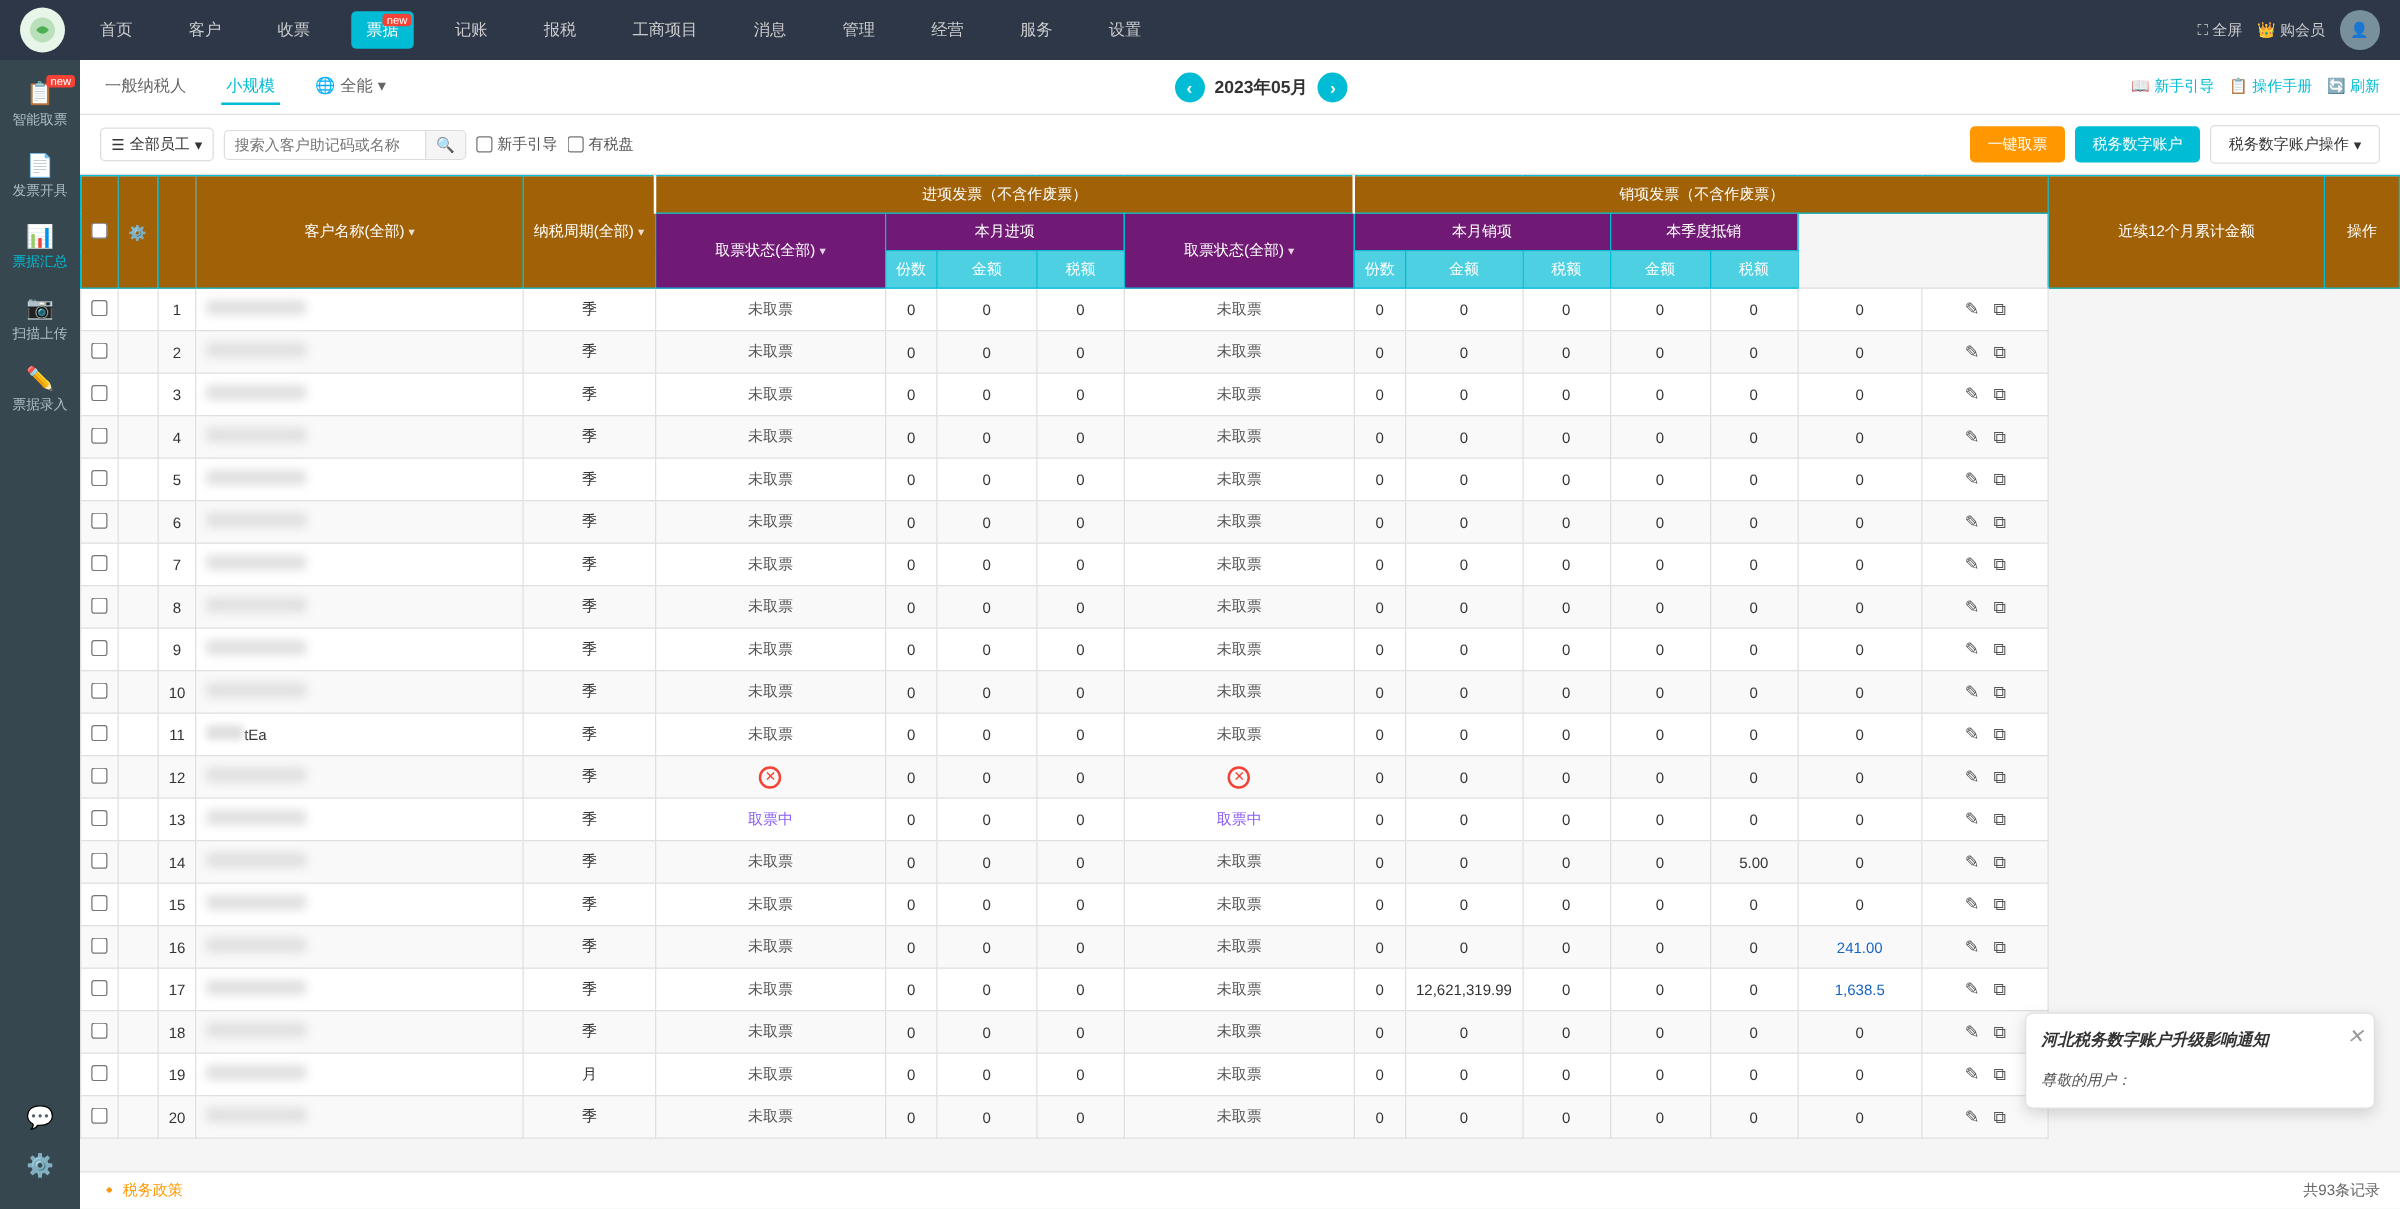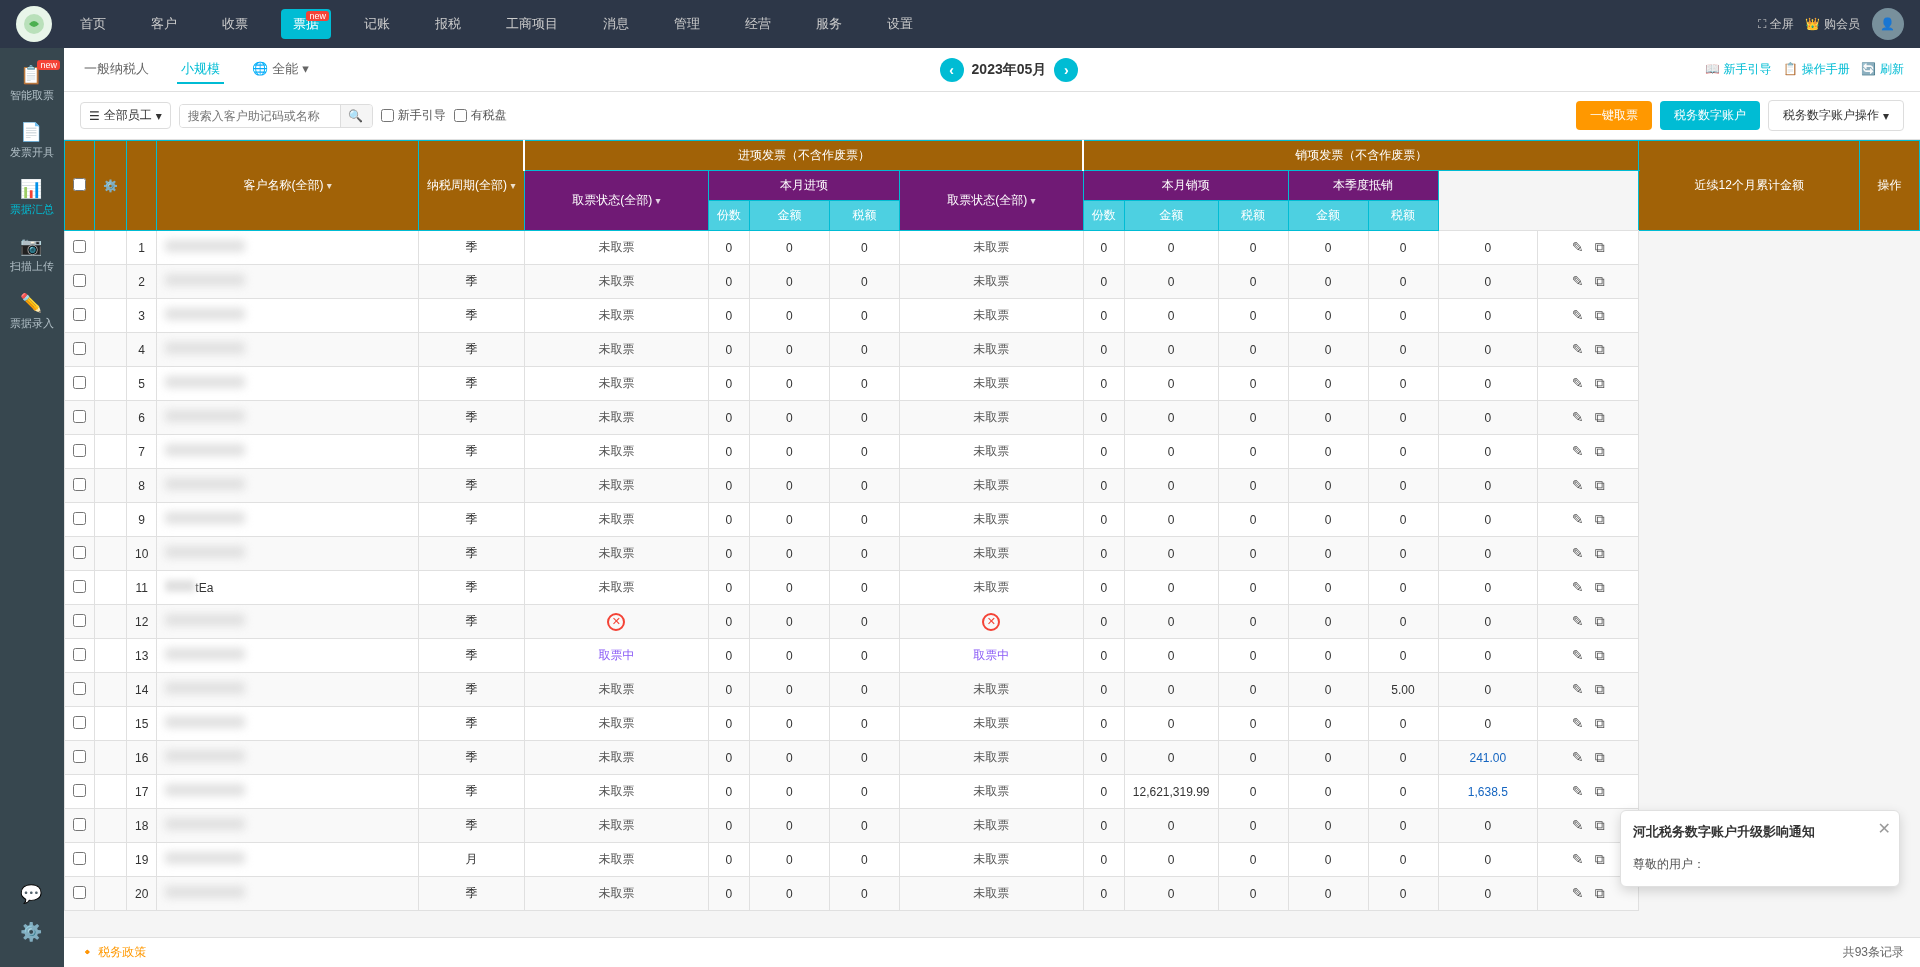--- a/index.html
+++ b/index.html
@@ -289,20 +289,21 @@
       bottom: 80px;
       right: 20px;
       width: 280px;
       background: #fff;
       border: 1px solid #e0e0e0;
       border-radius: 6px;
       box-shadow: 0 4px 12px rgba(0,0,0,0.15);
       z-index: 200;
       padding: 12px;
       font-size: 12px;
+      font-style: italic;
     }
     .notification-popup .notif-title {
       font-weight: bold;
       color: #333;
       margin-bottom: 8px;
       font-size: 13px;
     }
     .notification-popup .notif-body {
       color: #555;
       line-height: 1.6;

